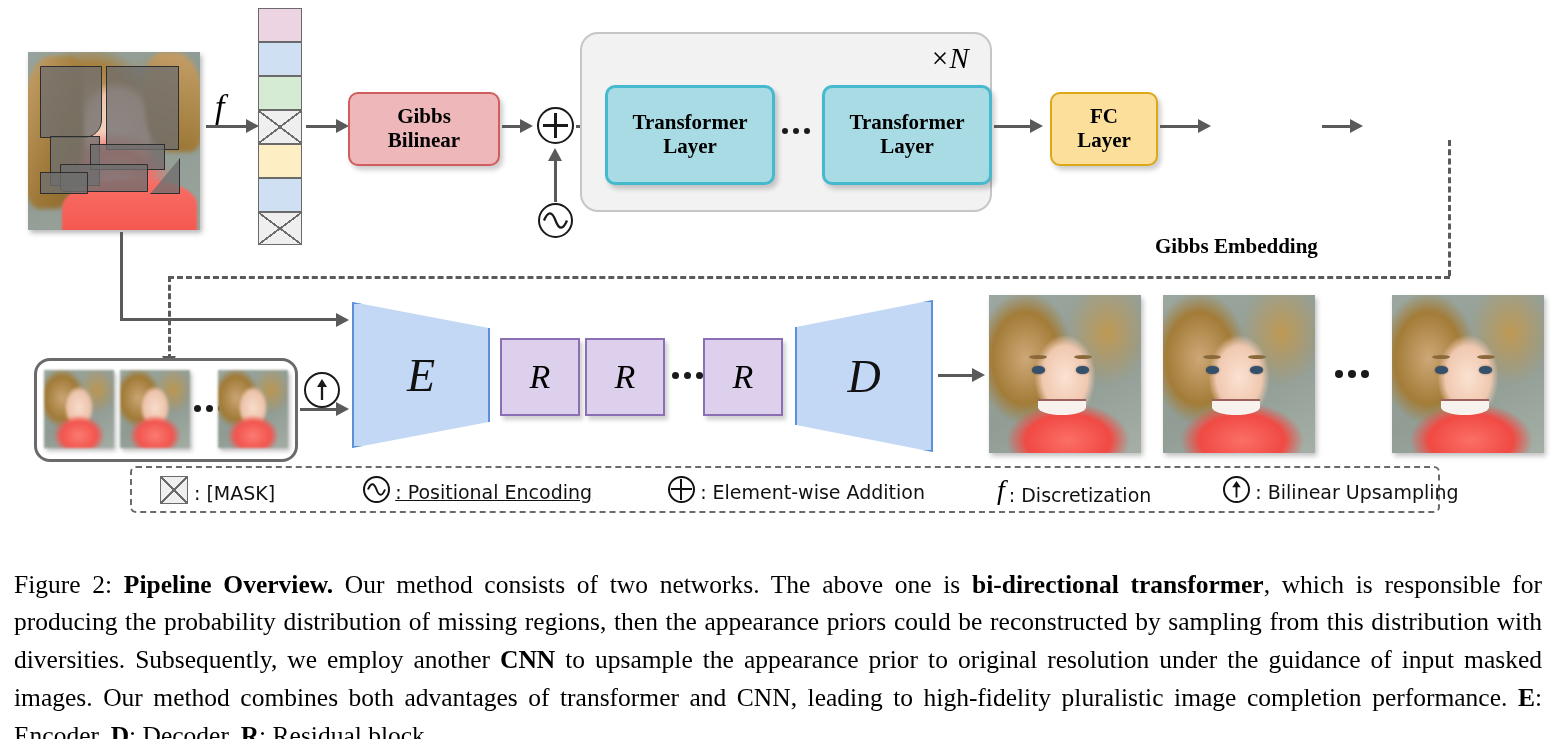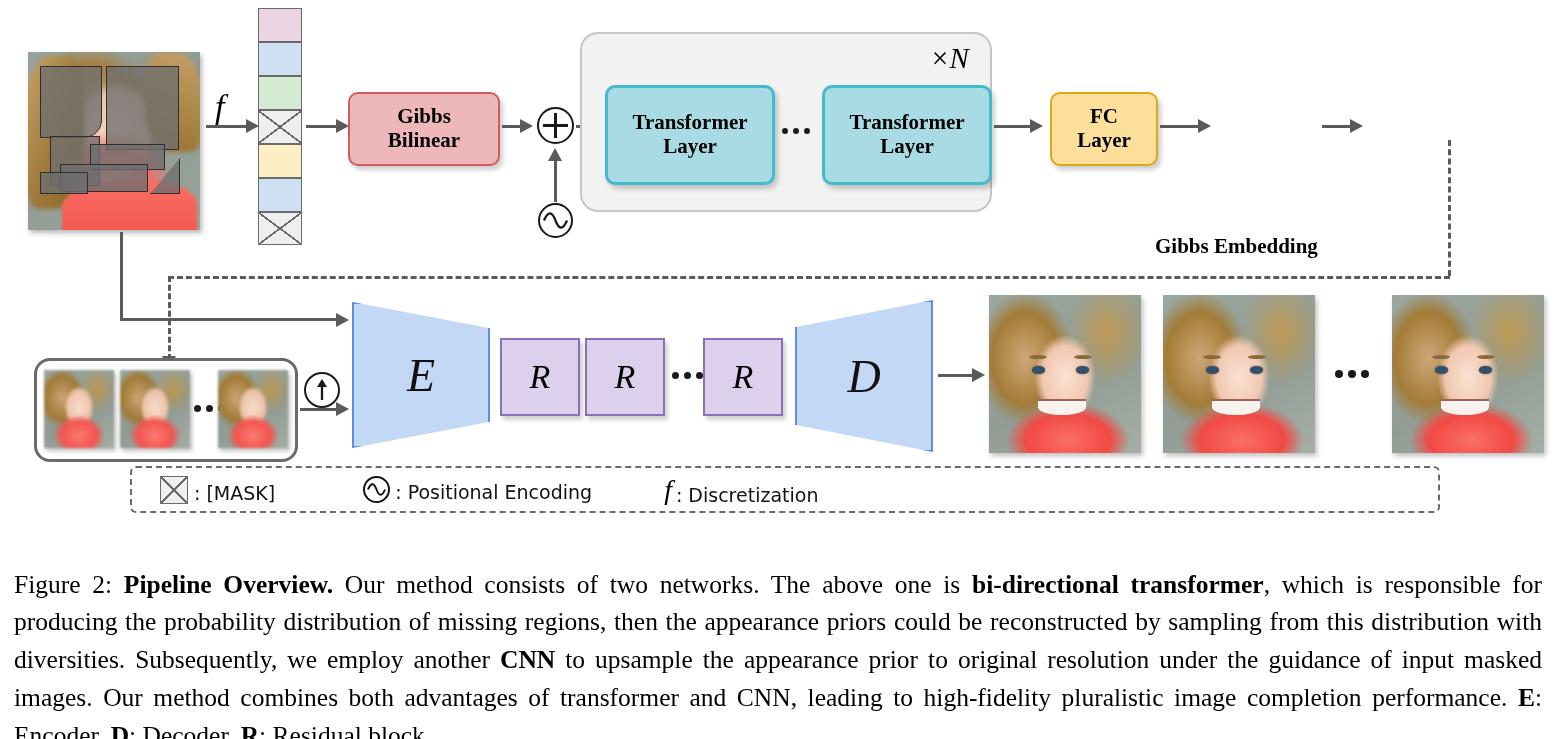--- a/index.html
+++ b/index.html
@@ -491,28 +491,44 @@
       </div>
       <span class="leg-txt" style="margin-left:6px;">: [MASK]</span>
     </div>
 
     <div class="leg-item" style="margin-left:88px;">
       <div class="leg-circ">
         <svg width="23" height="23" viewBox="0 0 31 31" style="position:absolute;left:0;top:0;">
           <path d="M4 15.5 C 8 6, 12 6, 15.5 15.5 C 19 25, 23 25, 27 15.5" stroke="#111" stroke-width="2.6" fill="none"></path>
         </svg>
       </div>
-      <span class="leg-txt" style="margin-left:5px;">: Positional Encoding</span>
+      <span class="leg-txt" style="margin-left:5px;text-decoration:underline;">: Positional Encoding</span>
     </div>
 
+    <div class="leg-item" style="margin-left:76px;">
+      <div class="leg-circ">
+        <div style="position:absolute;left:1px;top:10px;width:21px;height:2.3px;background:#111;"></div>
+        <div style="position:absolute;left:10px;top:1px;width:2.3px;height:21px;background:#111;"></div>
+      </div>
+      <span class="leg-txt" style="margin-left:5px;">: Element-wise Addition</span>
+    </div>
 
     <div class="leg-item" style="margin-left:72px;">
       <span style="font-family:'Liberation Serif',serif; font-style:italic; font-size:28px;">f</span>
       <span class="leg-txt" style="margin-left:4px;">: Discretization</span>
     </div>
 
+    <div class="leg-item" style="margin-left:72px;">
+      <div class="leg-circ">
+        <svg width="23" height="23" viewBox="0 0 32 32" style="position:absolute;left:0;top:0;">
+          <line x1="16" y1="27" x2="16" y2="8" stroke="#111" stroke-width="2.6"></line>
+          <path d="M16 4 L 22 13 L 10 13 Z" fill="#111"></path>
+        </svg>
+      </div>
+      <span class="leg-txt" style="margin-left:5px;">: Bilinear Upsampling</span>
+    </div>
   </div>
 
 </div>
 
 <p id="caption">
   <span>Figure 2: </span><b>Pipeline Overview.</b><span> Our method consists of two networks. The above one is </span><b>bi-directional transformer</b><span>, which is responsible for producing the probability distribution of missing regions, then the appearance priors could be reconstructed by sampling from this distribution with diversities. Subsequently, we employ another </span><b>CNN</b><span> to upsample the appearance prior to original resolution under the guidance of input masked images. Our method combines both advantages of transformer and CNN, leading to high-fidelity pluralistic image completion performance. </span><b>E</b><span>: Encoder, </span><b>D</b><span>: Decoder, </span><b>R</b><span>: Residual block.</span>
 </p>
 
 </body></html>

